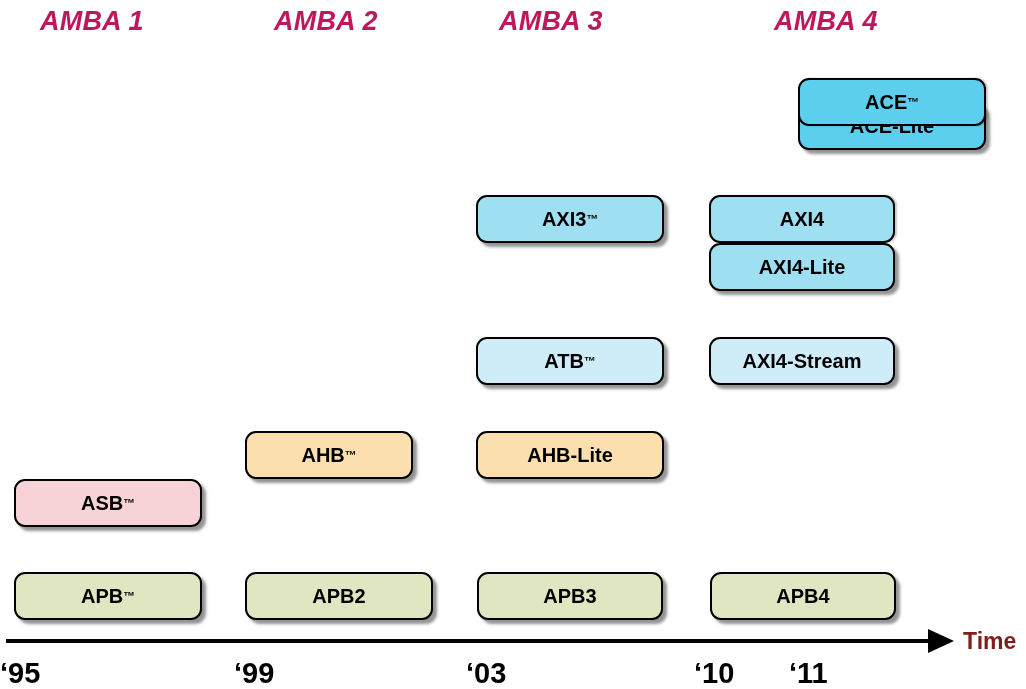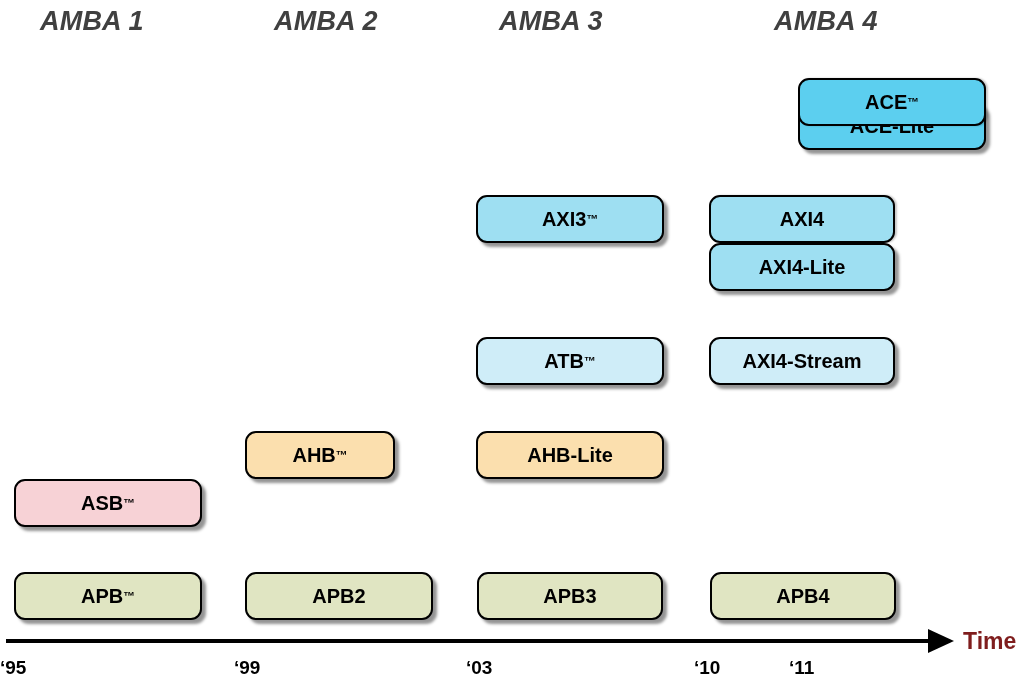--- a/index.html
+++ b/index.html
@@ -19,21 +19,21 @@
     background: #ffffff;
     overflow: hidden;
   }
 
   
   .gen-title {
     position: absolute;
     font-style: italic;
     font-weight: bold;
     font-size: 27px;
-    color: #404040;
+    color: #be185d;
     white-space: nowrap;
     letter-spacing: 0.2px;
   }
 
   
   .box {
     position: absolute;
     box-sizing: border-box;
     border: 2.5px solid #000000;
     border-radius: 11px;
@@ -90,21 +90,21 @@
     left: 963px;
     top: 628px;
     font-size: 23px;
     font-weight: bold;
     color: #7f1d1d;
     white-space: nowrap;
   }
   .year {
     position: absolute;
     top: 657px;
-    font-size: 19px;
+    font-size: 29px;
     font-weight: bold;
     color: #000000;
     white-space: nowrap;
   }
 </style>
 </head>
 <body>
 
 <div id="canvas">
 
@@ -133,21 +133,21 @@
       <div class="box stack-lower" style="left: 709px; top: 243px; width: 186px; height: 48px; background: rgb(158, 223, 242);">
         <span class="label">AXI4-Lite</span>
       </div>
       <div class="box" style="left: 476px; top: 337px; width: 188px; height: 48px; background: rgb(207, 237, 248);">
         <span class="label">ATB</span>
         <span class="tm">™</span>
       </div>
       <div class="box" style="left: 709px; top: 337px; width: 186px; height: 48px; background: rgb(207, 237, 248);">
         <span class="label">AXI4-Stream</span>
       </div>
-      <div class="box" style="left: 245px; top: 431px; width: 150px; height: 48px; background: rgb(251, 223, 174);">
+      <div class="box" style="left: 245px; top: 431px; width: 168px; height: 48px; background: rgb(251, 223, 174);">
         <span class="label">AHB</span>
         <span class="tm">™</span>
       </div>
       <div class="box" style="left: 476px; top: 431px; width: 188px; height: 48px; background: rgb(251, 223, 174);">
         <span class="label">AHB-Lite</span>
       </div>
       <div class="box" style="left: 14px; top: 479px; width: 188px; height: 48px; background: rgb(247, 210, 214);">
         <span class="label">ASB</span>
         <span class="tm">™</span>
       </div>

